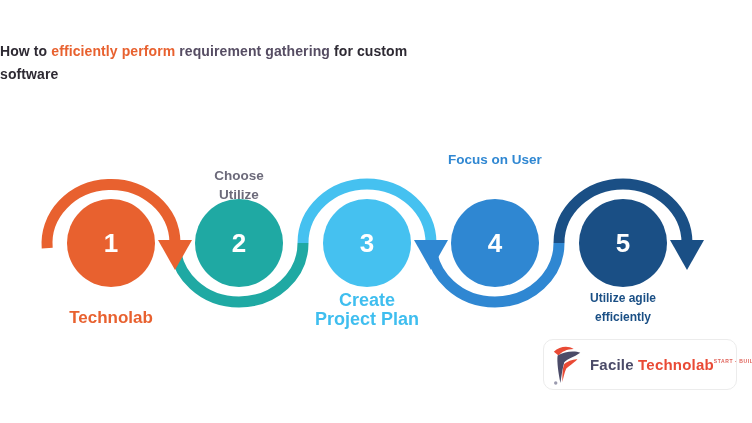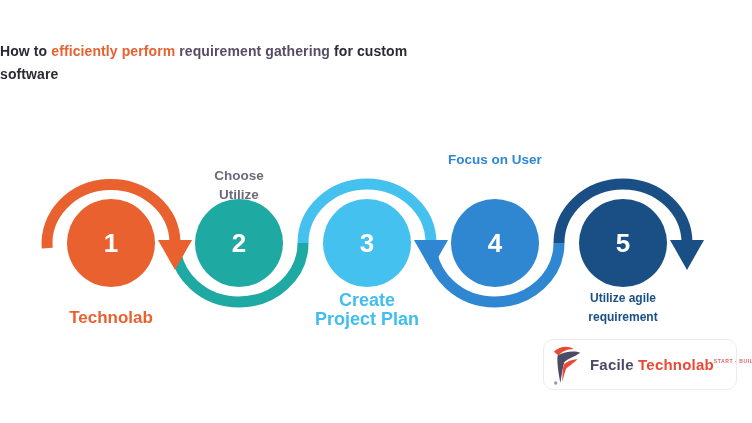--- a/index.html
+++ b/index.html
@@ -96,21 +96,21 @@
   </div>
   <div class="step-label lbl-3">
     <div>Create</div>
     <div>Project Plan</div>
   </div>
   <div class="step-label lbl-4">
     <div>Focus on User</div>
   </div>
   <div class="step-label lbl-5">
     <div>Utilize agile</div>
-    <div>requirement</div>
+    <div>efficiently</div>
   </div>
 
   <div class="logo">
     <svg class="logo-icon" width="34" height="42" viewBox="0 0 36 44">
       <path d="M3 8 C9 2 18 1 24 5 C17 5 11 8 8 12 Z" fill="#e94a35"></path>
       <path d="M7 12 C15 7 26 7 31 9 C24 14 18 15 14 19 C12 27 11 34 10 41 C8 32 6 18 7 12 Z" fill="#4b4b68"></path>
       <path d="M14 21 C19 17 25 16 28 16 C23 21 19 23 16 26 C14 31 13 36 12 40 C12 33 12 26 14 21 Z" fill="#e94a35"></path>
       <circle cx="5" cy="41" r="1.8" fill="#9a9aae"></circle>
     </svg>
     <div class="logo-text">

